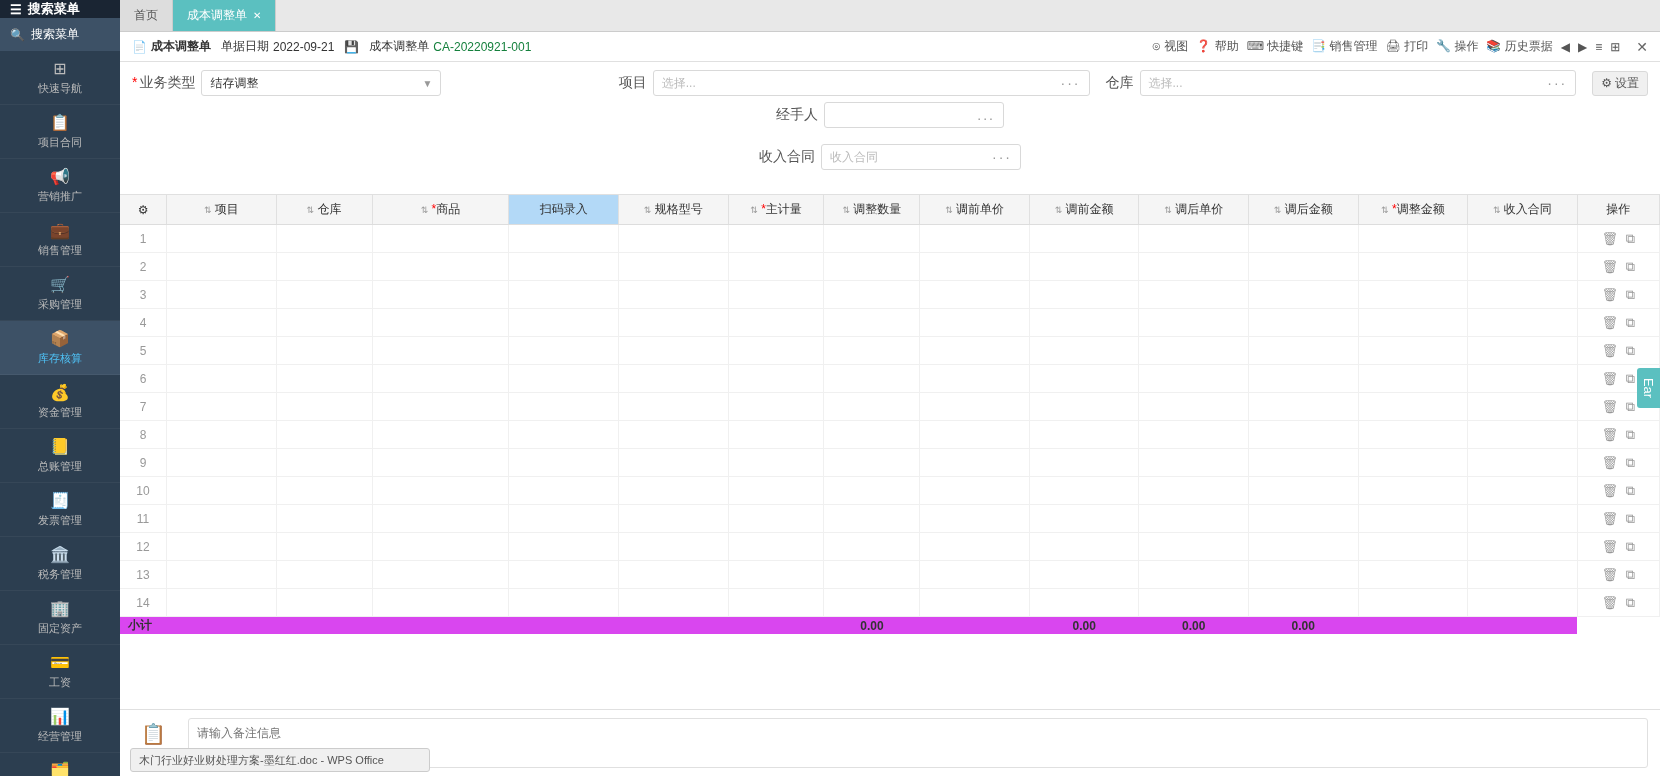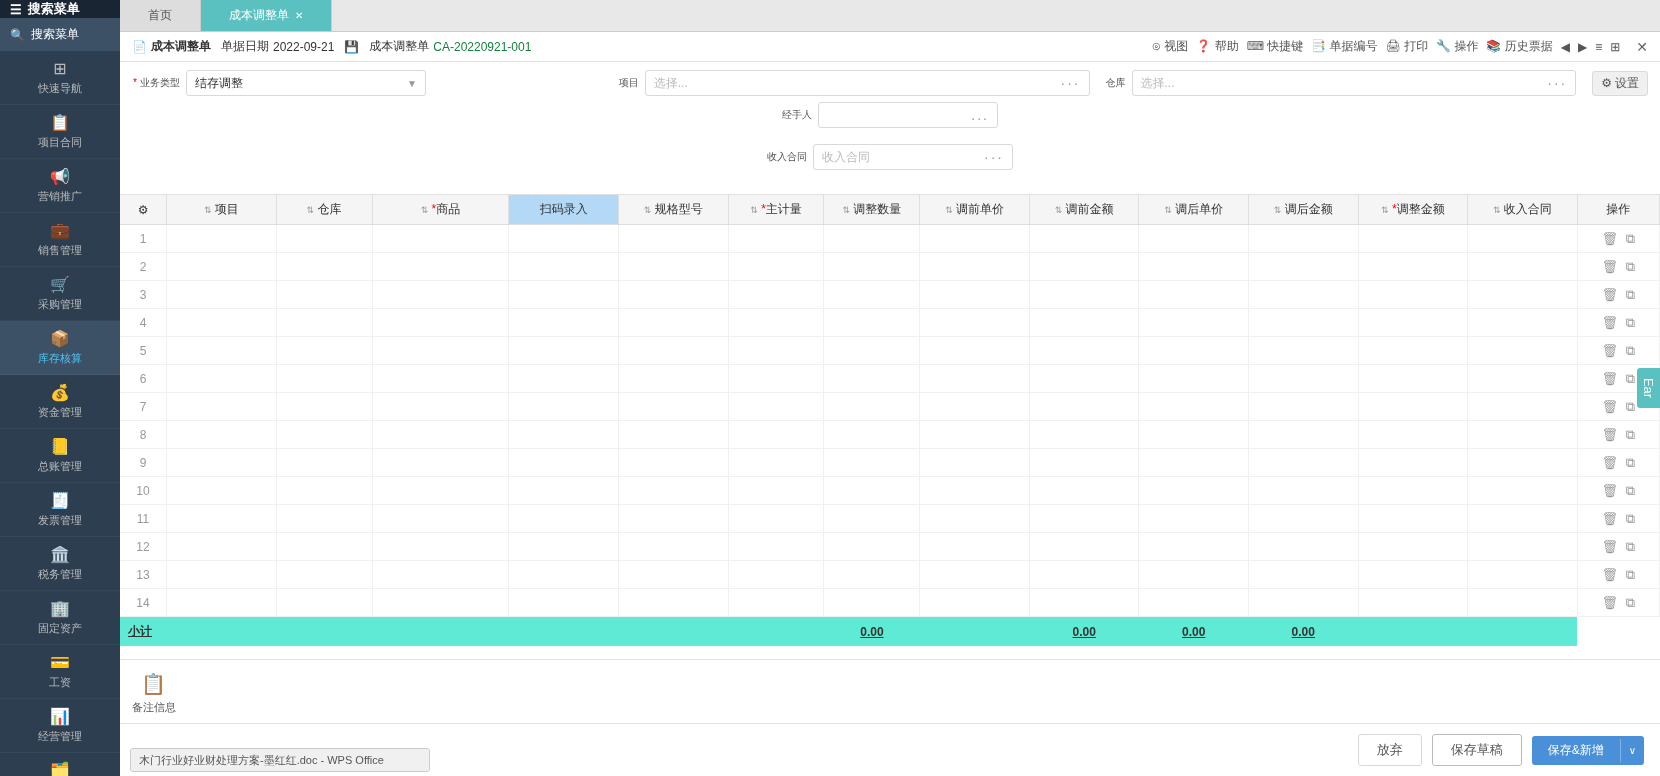--- a/index.html
+++ b/index.html
@@ -64,21 +64,21 @@
       display: flex;
       align-items: center;
       background: #e8e8e8;
       border-bottom: 1px solid #ccc;
       height: 32px;
       padding: 0 0 0 0;
       flex-shrink: 0;
     }
     .tab {
       height: 100%;
-      padding: 0 28px;
+      padding: 0 14px;
       display: flex;
       align-items: center;
       gap: 6px;
       cursor: pointer;
       font-size: 12px;
       color: #555;
       background: #ddd;
       border-right: 1px solid #ccc;
     }
     .tab.active {
@@ -146,24 +146,23 @@
       margin-bottom: 6px;
     }
     .form-row:last-child { margin-bottom: 0; flex-direction: column; }
     .form-field {
       display: flex;
       align-items: center;
       gap: 6px;
       flex: 1;
     }
     .form-field label {
-      font-size: 10px;
+      font-size: 14px;
       color: #555;
       white-space: nowrap;
-      font-family: Liberation Mono, monospace;
     }
     .form-field label.required::before {
       content: '*';
       color: red;
       margin-right: 2px;
     }
     .form-input {
       flex: 1;
       height: 26px;
       border: 1px solid #d9d9d9;
@@ -244,23 +243,22 @@
     .action-icon { cursor: pointer; color: #999; font-size: 13px; margin: 0 2px; }
 
     
     .subtotal-row {
       background: #fef9ec;
       border-top: 1px solid #e0d0a0;
     }
     .subtotal-row td {
       font-weight: bold;
       color: #333;
-      padding: 6px 4px;
-      background: #5eead4;
-      text-decoration: underline;
+      padding: 0 4px;
+      background: #d946ef;
     }
 
     
     .remarks-section {
       display: flex;
       align-items: flex-start;
       padding: 8px 12px;
       border-top: 1px solid #e0e0e0;
       gap: 12px;
       flex-shrink: 0;
@@ -476,21 +474,21 @@
       <span style="cursor:pointer;color:#666">💾</span>
       <div class="toolbar-field">
         <span>成本调整单</span>
         <span style="color:#15803d">CA-20220921-001</span>
       </div>
 
       <div class="toolbar-actions">
         <span>⊙ 视图</span>
         <span>❓ 帮助</span>
         <span>⌨ 快捷键</span>
-        <span>📑 单据编号</span>
+        <span>📑 销售管理</span>
         <span>🖨 打印</span>
         <span>🔧 操作</span>
         <span>📚 历史票据</span>
         <span>◀</span>
         <span>▶</span>
         <span>≡</span>
         <span>⊞</span>
         <span class="close-window">✕</span>
       </div>
     </div>
@@ -857,30 +855,23 @@
           </tr>
         </tfoot>
       </table>
     </div>
 
     <div class="remarks-section">
       <div class="remarks-icon">
         <span class="icon">📋</span>
         <span>备注信息</span>
       </div>
+      <textarea class="remarks-input" placeholder="请输入备注信息" style=""></textarea>
     </div>
 
-    <div class="bottom-bar">
-      <button class="btn btn-default">放弃</button>
-      <button class="btn btn-secondary">保存草稿</button>
-      <div class="btn-primary-split">
-        <span class="main-part">保存&amp;新增</span>
-        <span class="arrow-part">∨</span>
-      </div>
-    </div>
 
     <div class="wps-bar" style="position:fixed;bottom:4px;left:130px;z-index:100">
       <span>木门行业好业财处理方案-墨红红.doc - WPS Office</span>
     </div>
 
     <div class="right-side-tab" style="position:fixed;right:0;top:50%;transform:translateY(-50%);z-index:100;writing-mode:vertical-rl;background:#5bc0c0;color:#fff;padding:10px 4px;border-radius:3px 0 0 3px;font-size:13px;cursor:pointer">Ear</div>
   </div>
 </div>
 
 </body></html>

